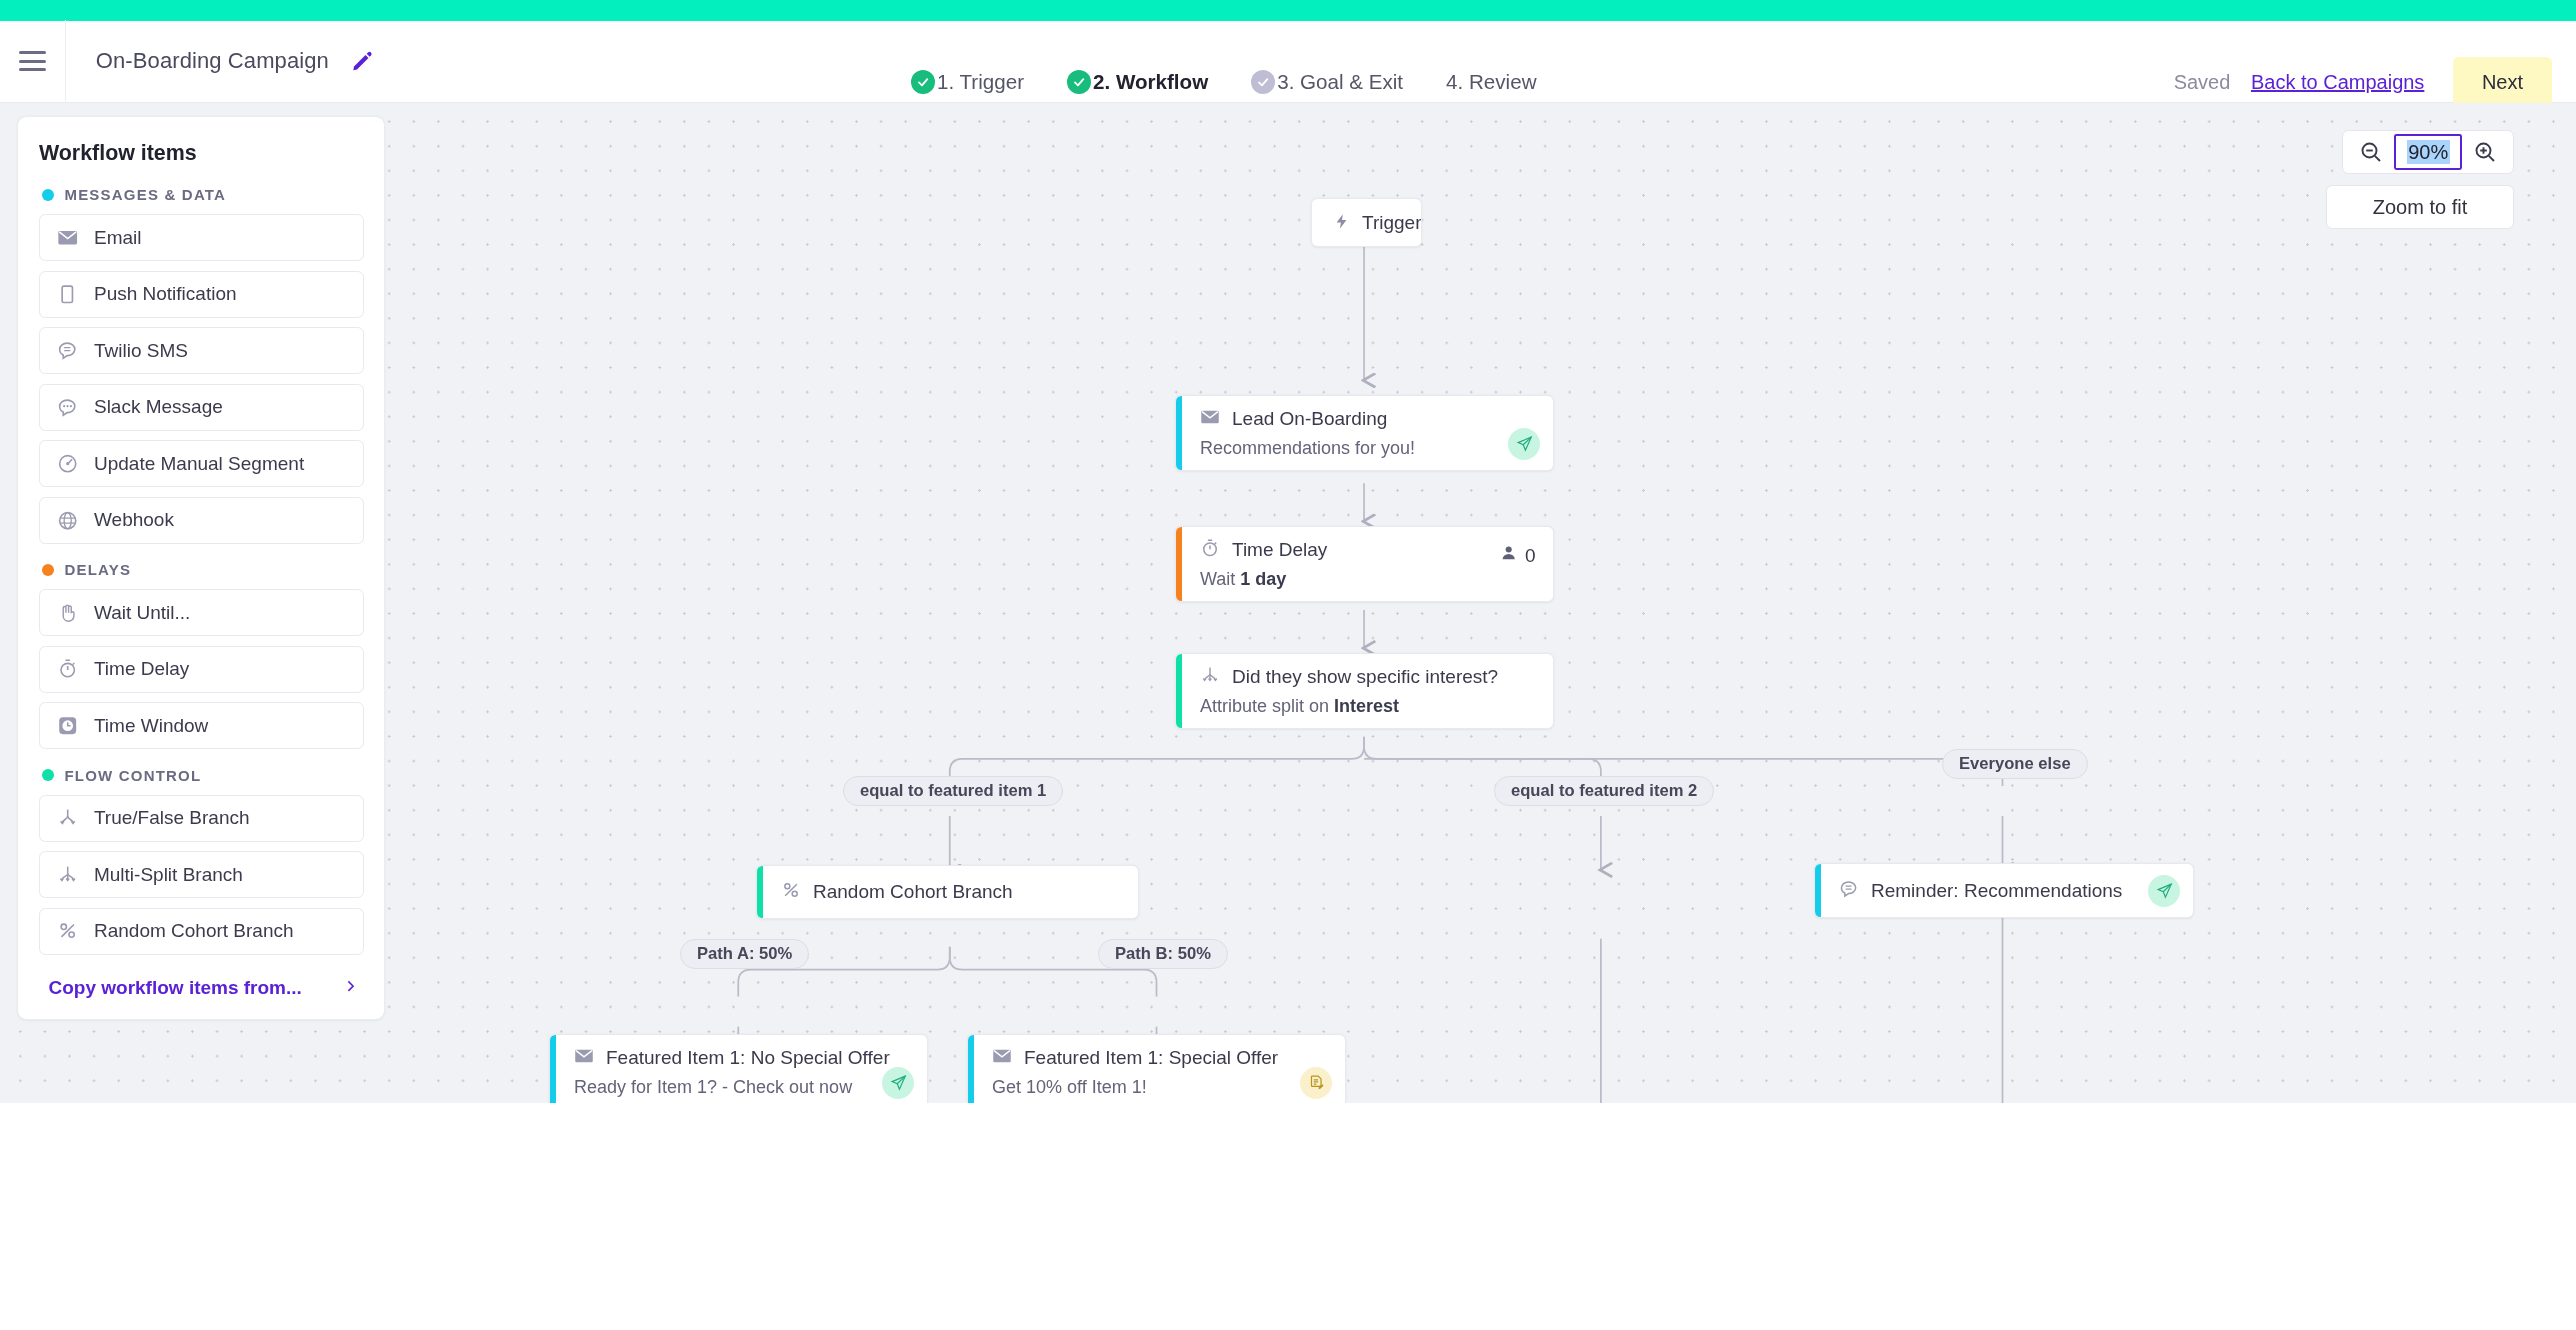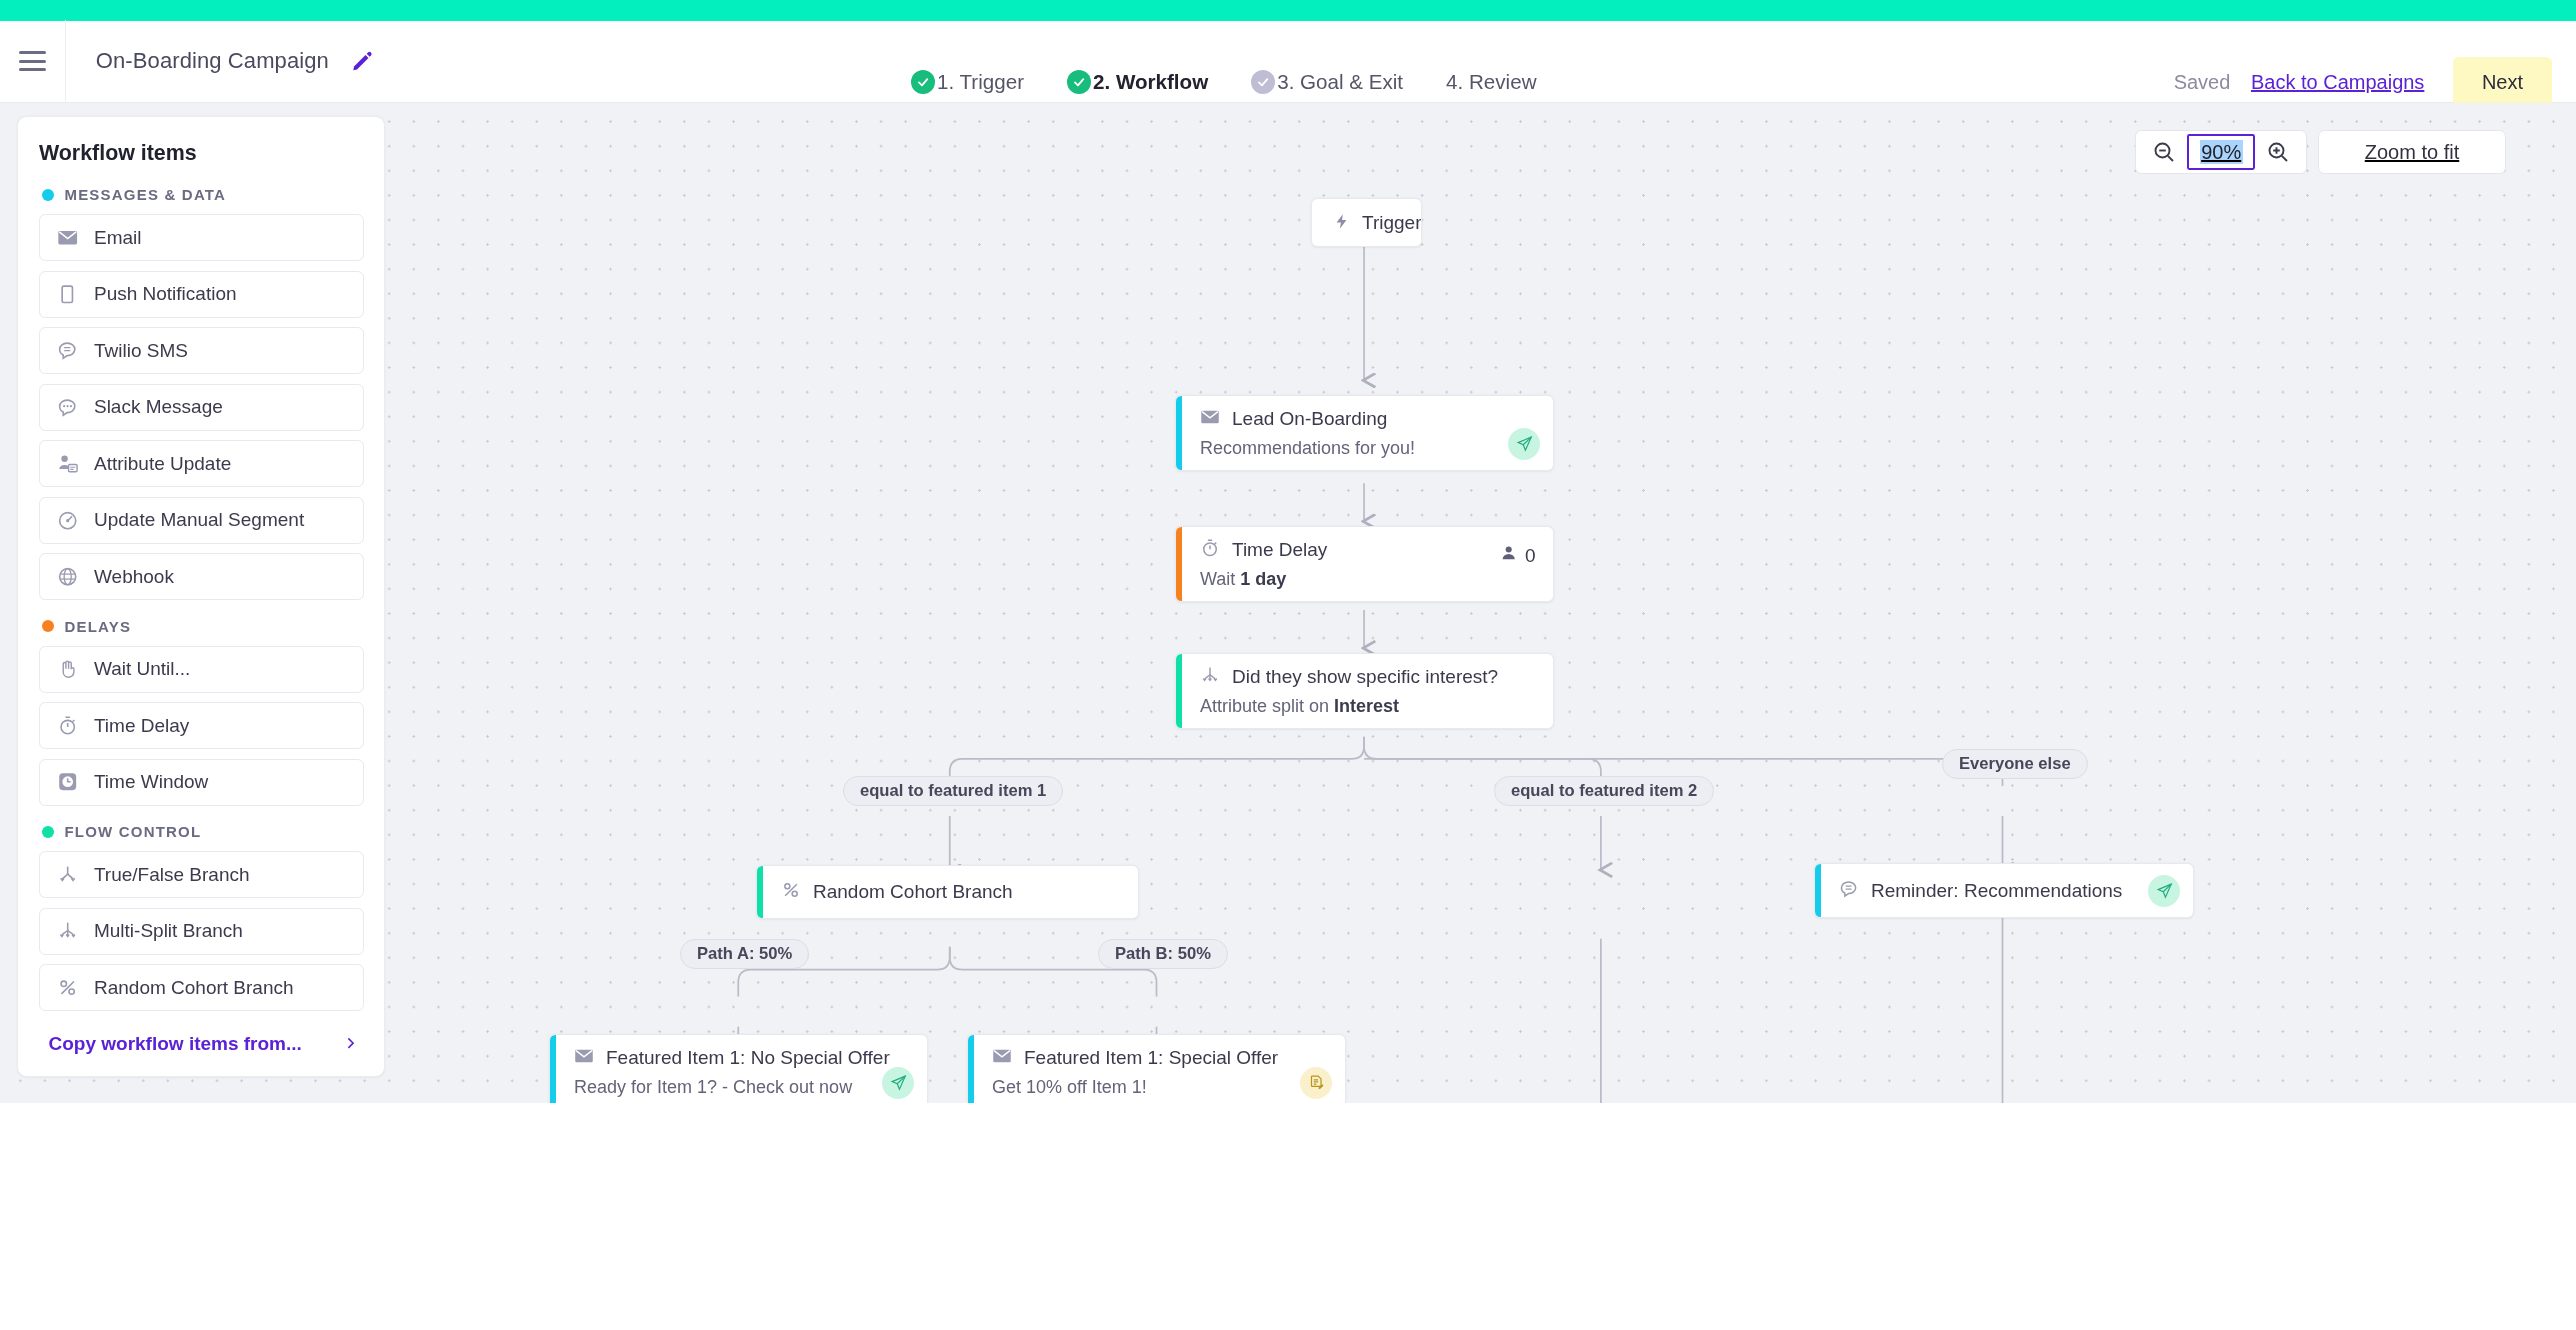--- a/index.html
+++ b/index.html
@@ -119,22 +119,22 @@
   .wf-item .ico { width: 27px; height: 27px; flex: none; display: flex; align-items: center; justify-content: center; }
   .wf-item-label { font-size: 19px; color: #3b3b4d; white-space: nowrap; }
   .copy-link {
     display: flex; align-items: center; justify-content: space-between;
     margin-top: 22px; padding: 0 6.3px 0 9.5px;
     font-size: 19px; font-weight: bold; color: #5a21d6; cursor: pointer;
   }
 
   
   .zoom-group {
-    position: absolute; right: 70px; top: 27px;
-    display: flex; align-items: flex-end; gap: 11px; text-decoration: underline;
+    position: absolute; right: 62px; top: 27px;
+    display: flex; flex-direction: column; align-items: flex-end; gap: 11px;
   }
   .zoom-bar {
     display: flex; align-items: center;
     background: #ffffff; border: 0.8px solid #e5e6ec; border-radius: 6.3px;
     height: 44px; padding: 0 4.8px;
   }
   .zoom-btn {
     width: 46px; height: 43px; display: flex; align-items: center; justify-content: center;
     cursor: pointer; background: none; border: none;
   }
@@ -346,31 +346,20 @@
         <svg width="21.4" height="21.4" viewBox="0 0 24 24">
             <path d="M3,10.5 a8.5,7 0 1 1 8.5,7 l-4.5,3 v-3.6 A7.7,7 0 0 1 3,10.5Z" fill="none" stroke="#9a9ab0" stroke-width="1.8"></path>
             <circle cx="8" cy="10.3" r="1.2" fill="#9a9ab0"></circle>
             <circle cx="11.8" cy="10.3" r="1.2" fill="#9a9ab0"></circle>
             <circle cx="15.6" cy="10.3" r="1.2" fill="#9a9ab0"></circle>
           </svg>
       </span>
       <span class="wf-item-label">Slack Message</span>
     </div>
 
-    <div class="wf-item">
-      <span class="ico">
-        <svg width="21.4" height="21.4" viewBox="0 0 24 24">
-            <circle cx="8.5" cy="6.5" r="3.6" fill="#9a9ab0"></circle>
-            <path d="M2.4,18 a6.2,5.4 0 0 1 12.2,0Z" fill="#9a9ab0"></path>
-            <rect x="13" y="13" width="9.5" height="8" rx="1.2" fill="#fff" stroke="#9a9ab0" stroke-width="1.6"></rect>
-            <path d="M15,16 h5.5 M15,18.3 h3.5" stroke="#9a9ab0" stroke-width="1.3"></path>
-          </svg>
-      </span>
-      <span class="wf-item-label">Attribute Update</span>
-    </div>
 
     <div class="wf-item">
       <span class="ico">
         <svg width="21.4" height="21.4" viewBox="0 0 24 24">
             <circle cx="12" cy="12" r="9" fill="none" stroke="#9a9ab0" stroke-width="1.8"></circle>
             <path d="M12,12 L17,7" stroke="#9a9ab0" stroke-width="1.8"></path>
             <circle cx="12" cy="12" r="1.8" fill="#9a9ab0"></circle>
           </svg>
       </span>
       <span class="wf-item-label">Update Manual Segment</span>

